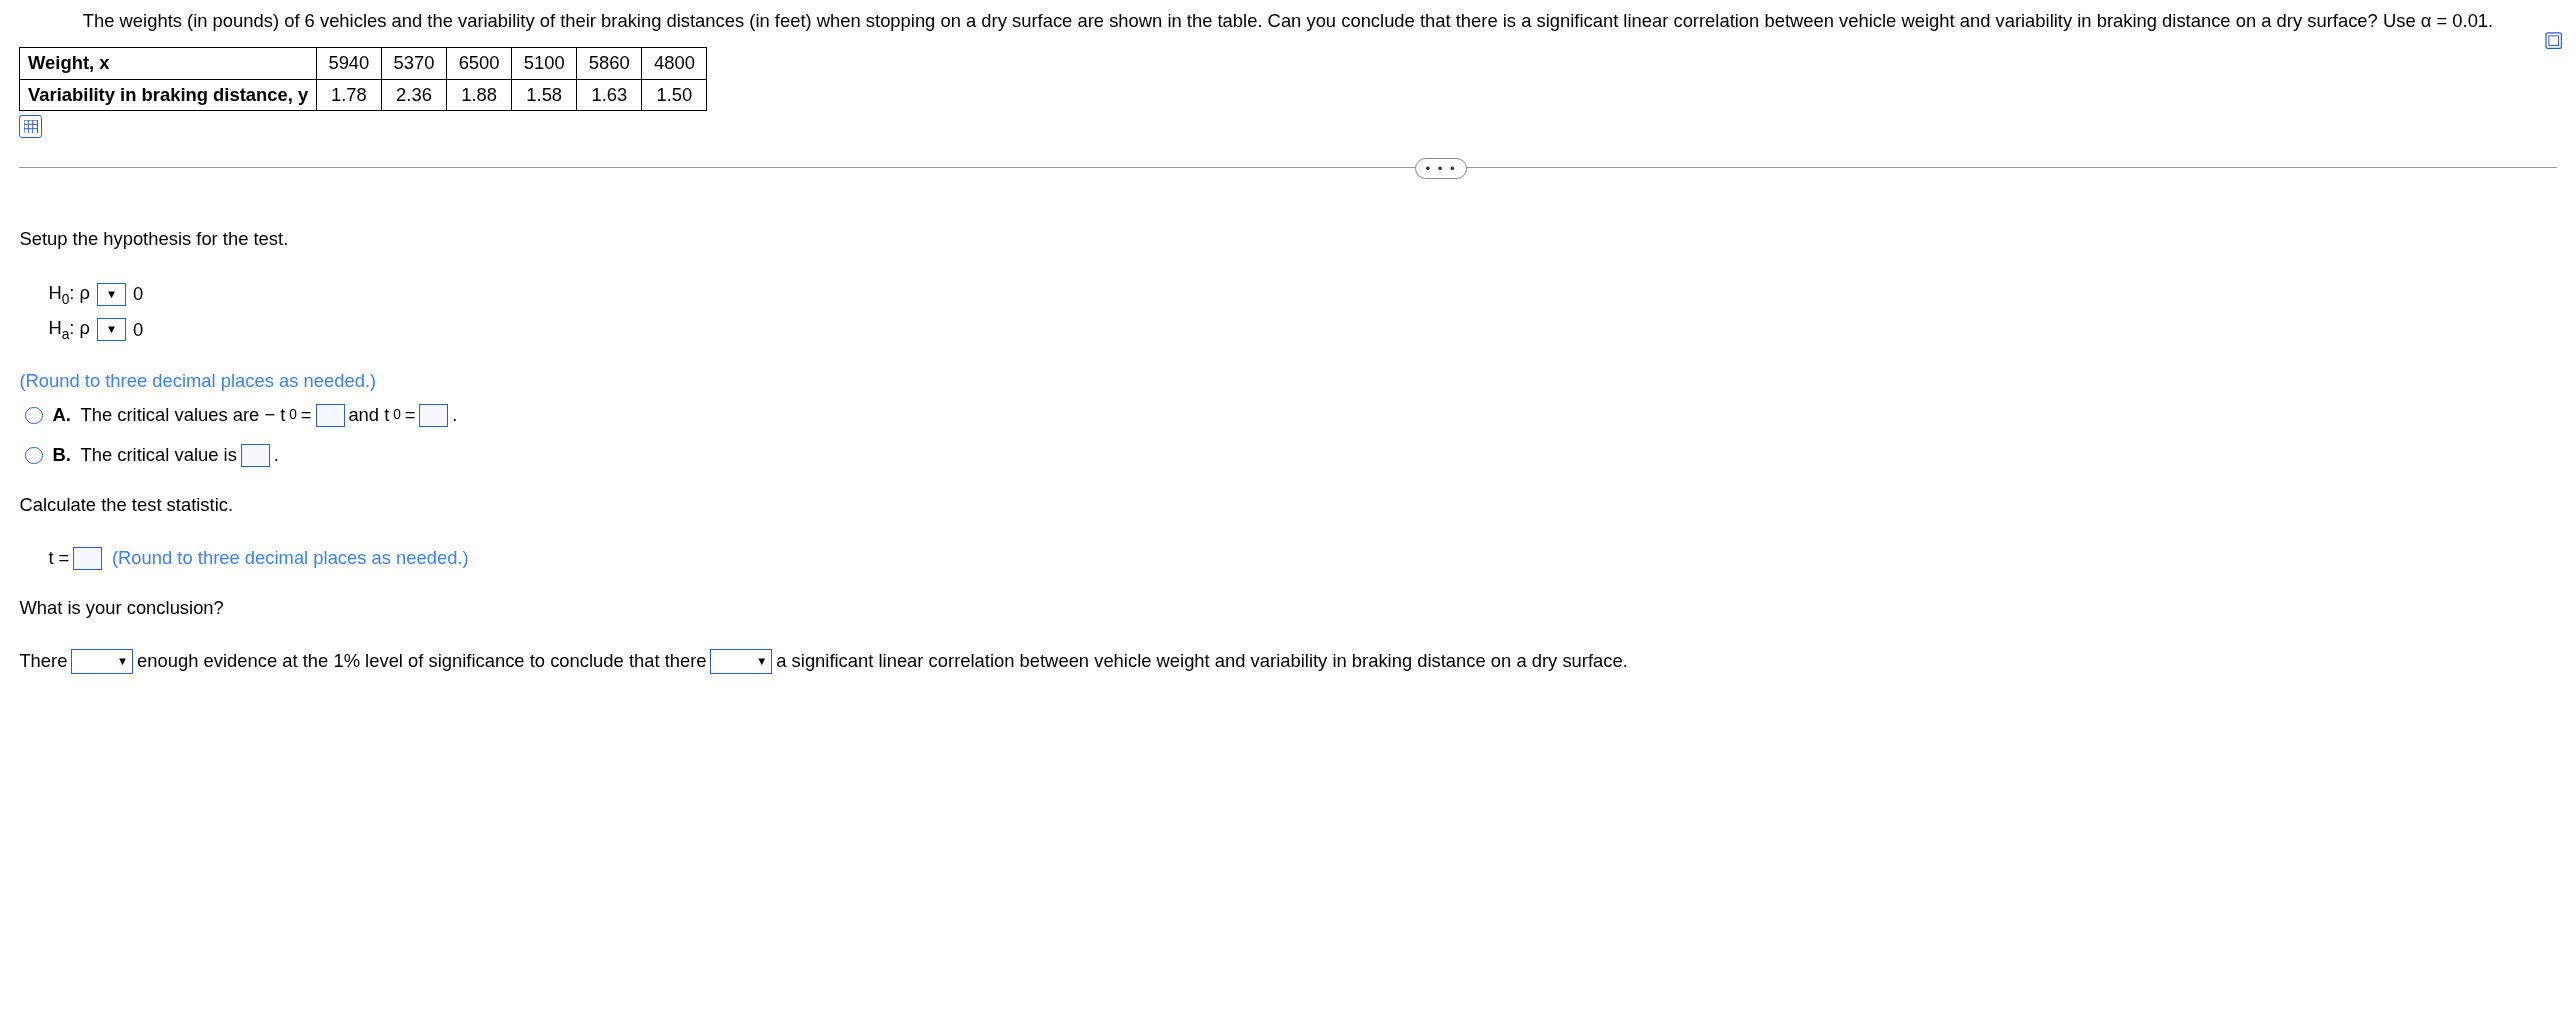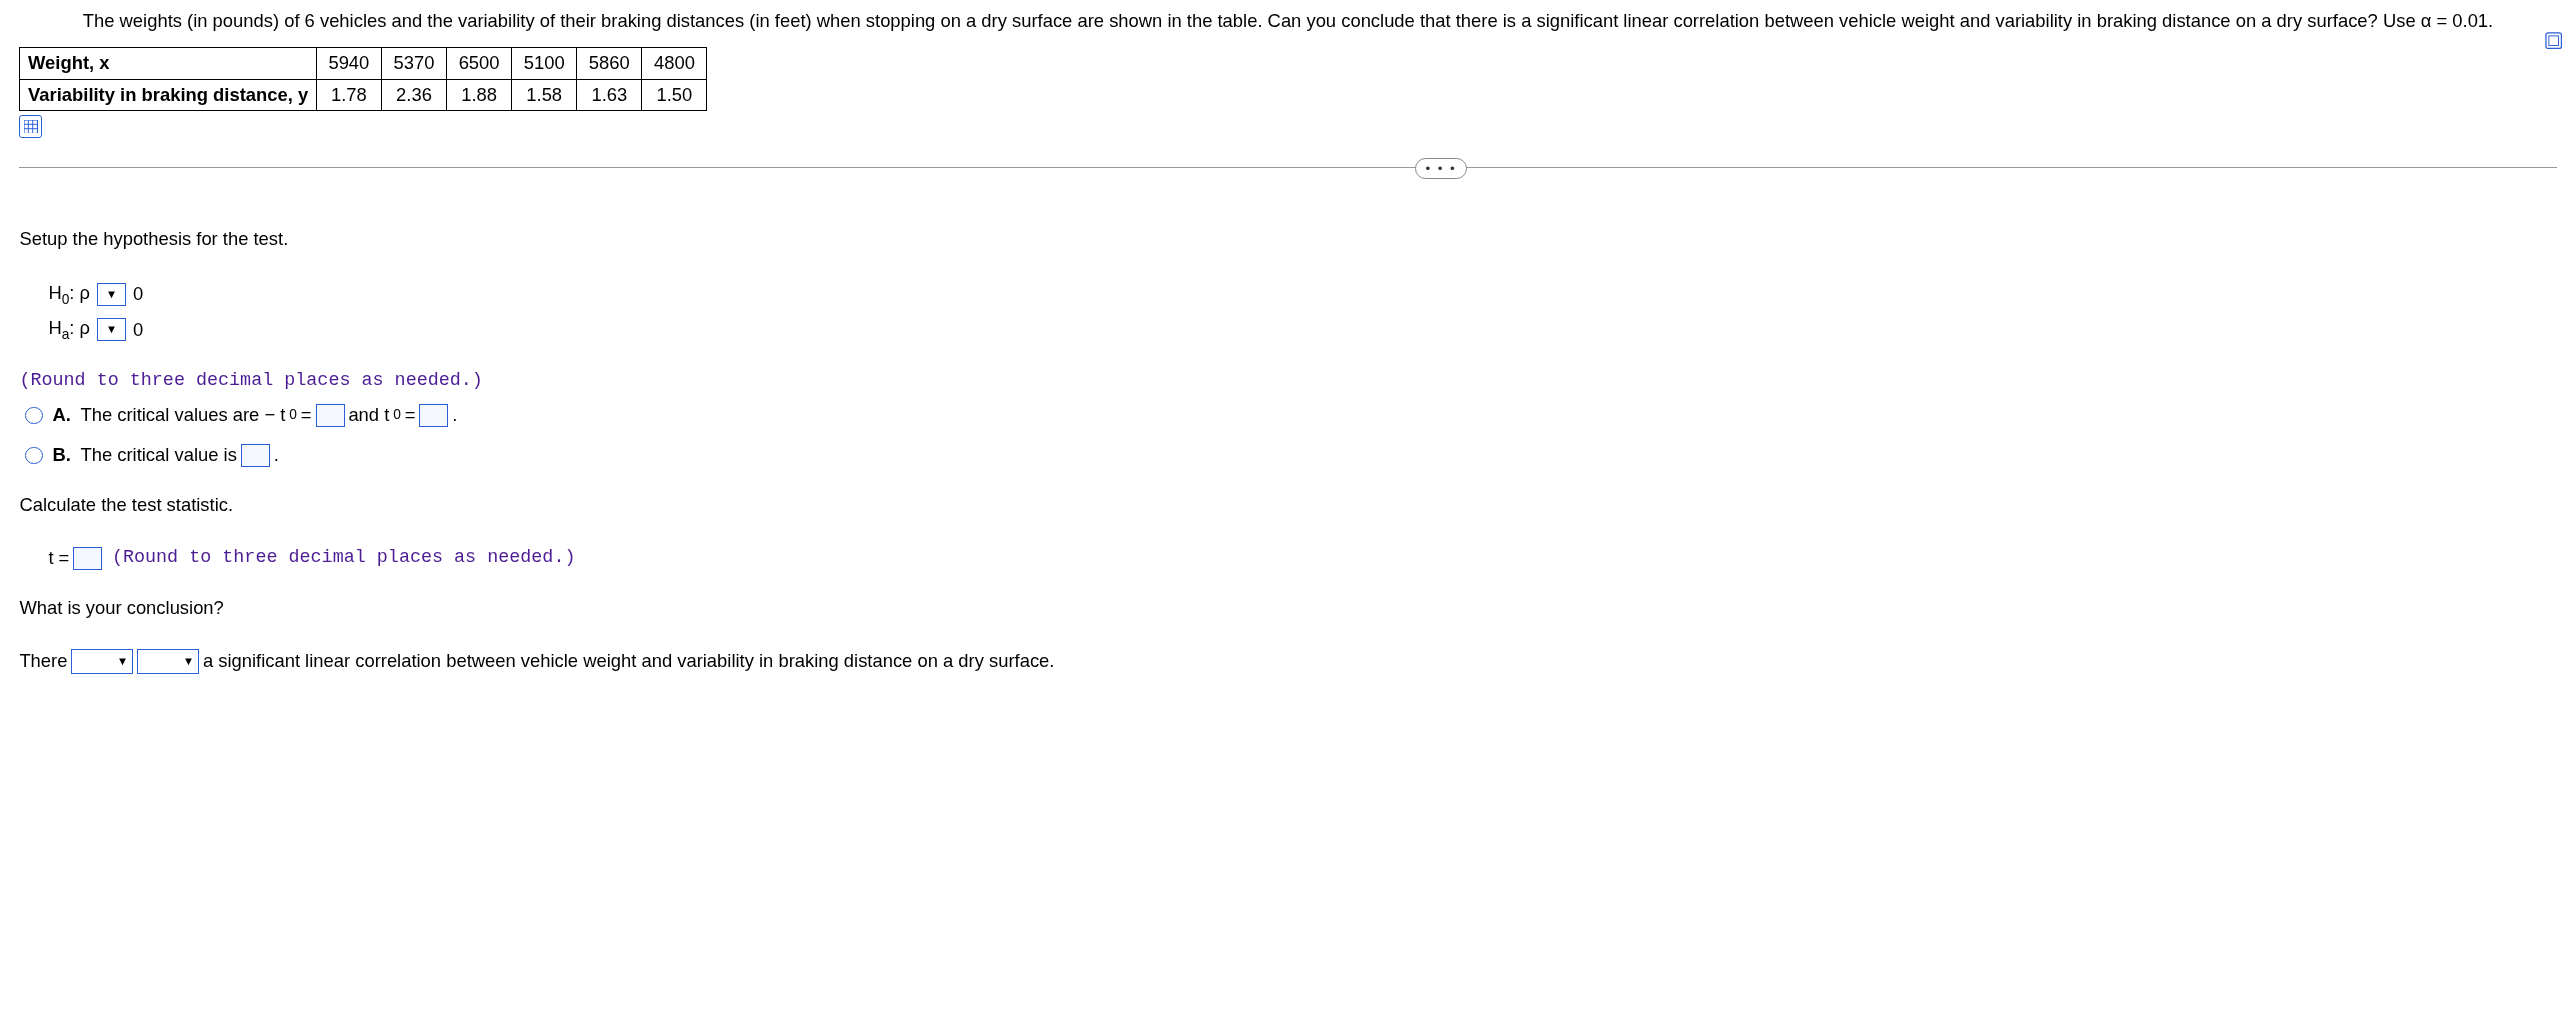--- a/index.html
+++ b/index.html
@@ -102,21 +102,21 @@
     font-size: 11.6px;
   }
   .input-box {
     width: 27px;
     height: 21px;
     border: 1px solid #2a5ed6;
     background: #f5f8ff;
     display: inline-block;
     vertical-align: middle;
   }
-  .blue-note { color: #4c1d95; font-family: Liberation Mono, monospace; }
+  .blue-note { color: #3b82f6; }
   .radio-row {
     display: flex;
     align-items: center;
     gap: 9.7px;
     margin: 7.7px 0 13.5px 0;
   }
   .radio {
     width: 15.5px;
     height: 15.5px;
     border: 1.9px solid #2a5ed6;
@@ -236,17 +236,18 @@
     <span class="blue-note" style="margin-left:5.8px;">(Round to three decimal places as needed.)</span>
   </div>
 </div>
 
 <div class="section">
   <div>What is your conclusion?</div>
   <br>
   <div class="inline">
     <span>There </span>
     <span class="select-box-wide">▼</span>
+    <span> enough evidence at the 1% level of significance to conclude that there </span>
     <span class="select-box-wide">▼</span>
     <span> a significant linear correlation between vehicle weight and variability in braking distance on a dry surface.</span>
   </div>
 </div>
 
 
 </body></html>

